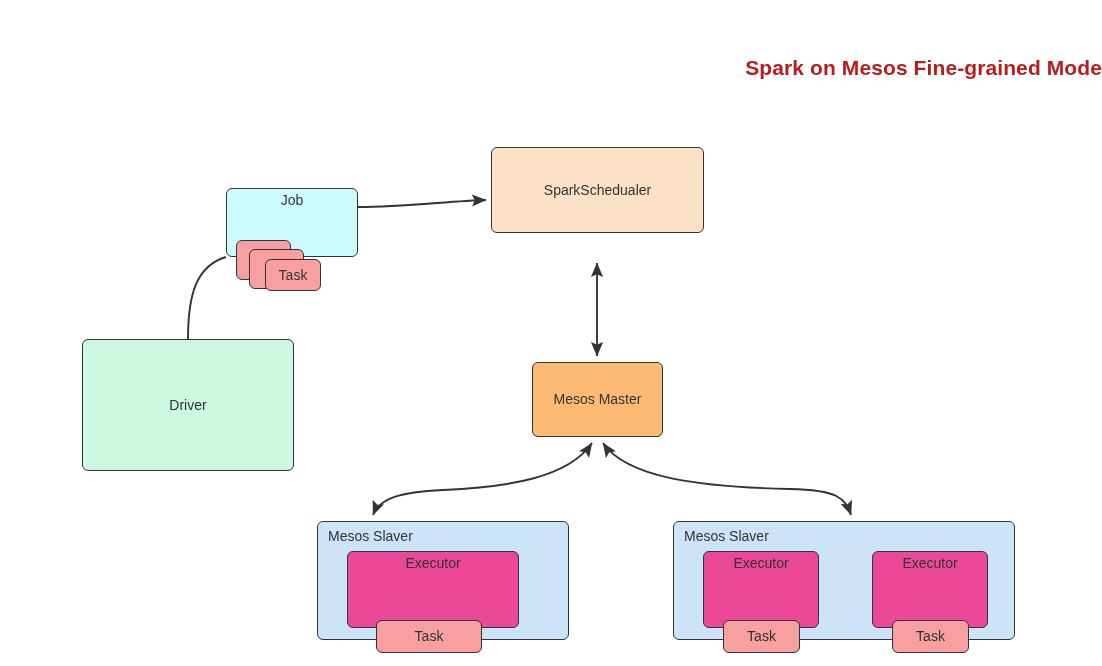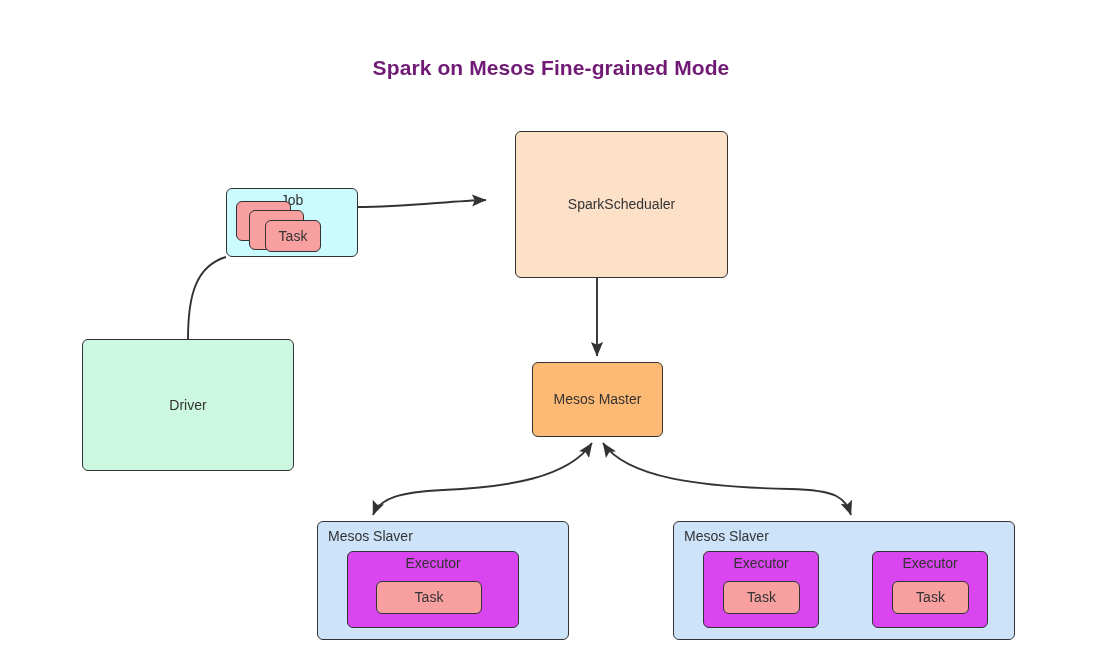--- a/index.html
+++ b/index.html
@@ -14,65 +14,65 @@
     overflow: hidden;
     font-family: "Liberation Sans", sans-serif;
     color: #333333;
   }
 
   #diagram-title {
     position: absolute;
     left: 0;
     top: 56px;
     width: 1102px;
-    text-align: center;
+    text-align: right;
     font-size: 21px;
     font-weight: bold;
-    color: #701a75;
+    color: #b91c1c;
     letter-spacing: 0.1px;
   }
 
   .node {
     position: absolute;
     box-sizing: border-box;
     border: 1.6px solid #333333;
     border-radius: 6px;
     display: flex;
     align-items: center;
     justify-content: center;
     font-size: 14px;
     color: #333333;
     line-height: 1.2;
   }
 
   
   .n-sched   { background: #fce0c8; }
   .n-driver  { background: #ccf7e0; }
   .n-job     { background: #ccfbff; }
-  .n-task    { background: #f8a0a0; }
+  .n-task    { background: #f8a0a0; margin-top: 39px; }
   .n-master  { background: #fdba74; }
   .n-slaver  { background: #cde3fa; }
-  .n-exec    { background: #d946ef; }
+  .n-exec    { background: #ec4899; }
 
   
   .node.label-top {
     align-items: flex-start;
     justify-content: center;
     padding-top: 3px;
   }
   
   .node.label-topleft {
     align-items: flex-start;
     justify-content: flex-start;
     padding-top: 6px;
     padding-left: 10px;
   }
 
   
-  #node-sparkschedualer { left: 491px;  top: 131px; width: 213px; height: 147px; margin-left: 24px; }
+  #node-sparkschedualer { left: 491px;  top: 147px; width: 213px; height: 86px; }
   #node-driver          { left: 82px;   top: 339px; width: 212px; height: 132px; }
   #node-job             { left: 226px;  top: 188px; width: 132px; height: 69px; }
   #node-mesosmaster     { left: 532px;  top: 362px; width: 131px; height: 75px; }
 
   #node-job-task-1 { left: 236px; top: 201px; width: 55px; height: 40px; }
   #node-job-task-2 { left: 249px; top: 210px; width: 55px; height: 40px; }
   #node-job-task-3 { left: 265px; top: 220px; width: 56px; height: 32px; font-size: 14px; }
 
   #node-slaver-left  { left: 317px; top: 521px; width: 252px; height: 119px; }
   #node-slaver-right { left: 673px; top: 521px; width: 342px; height: 119px; }

